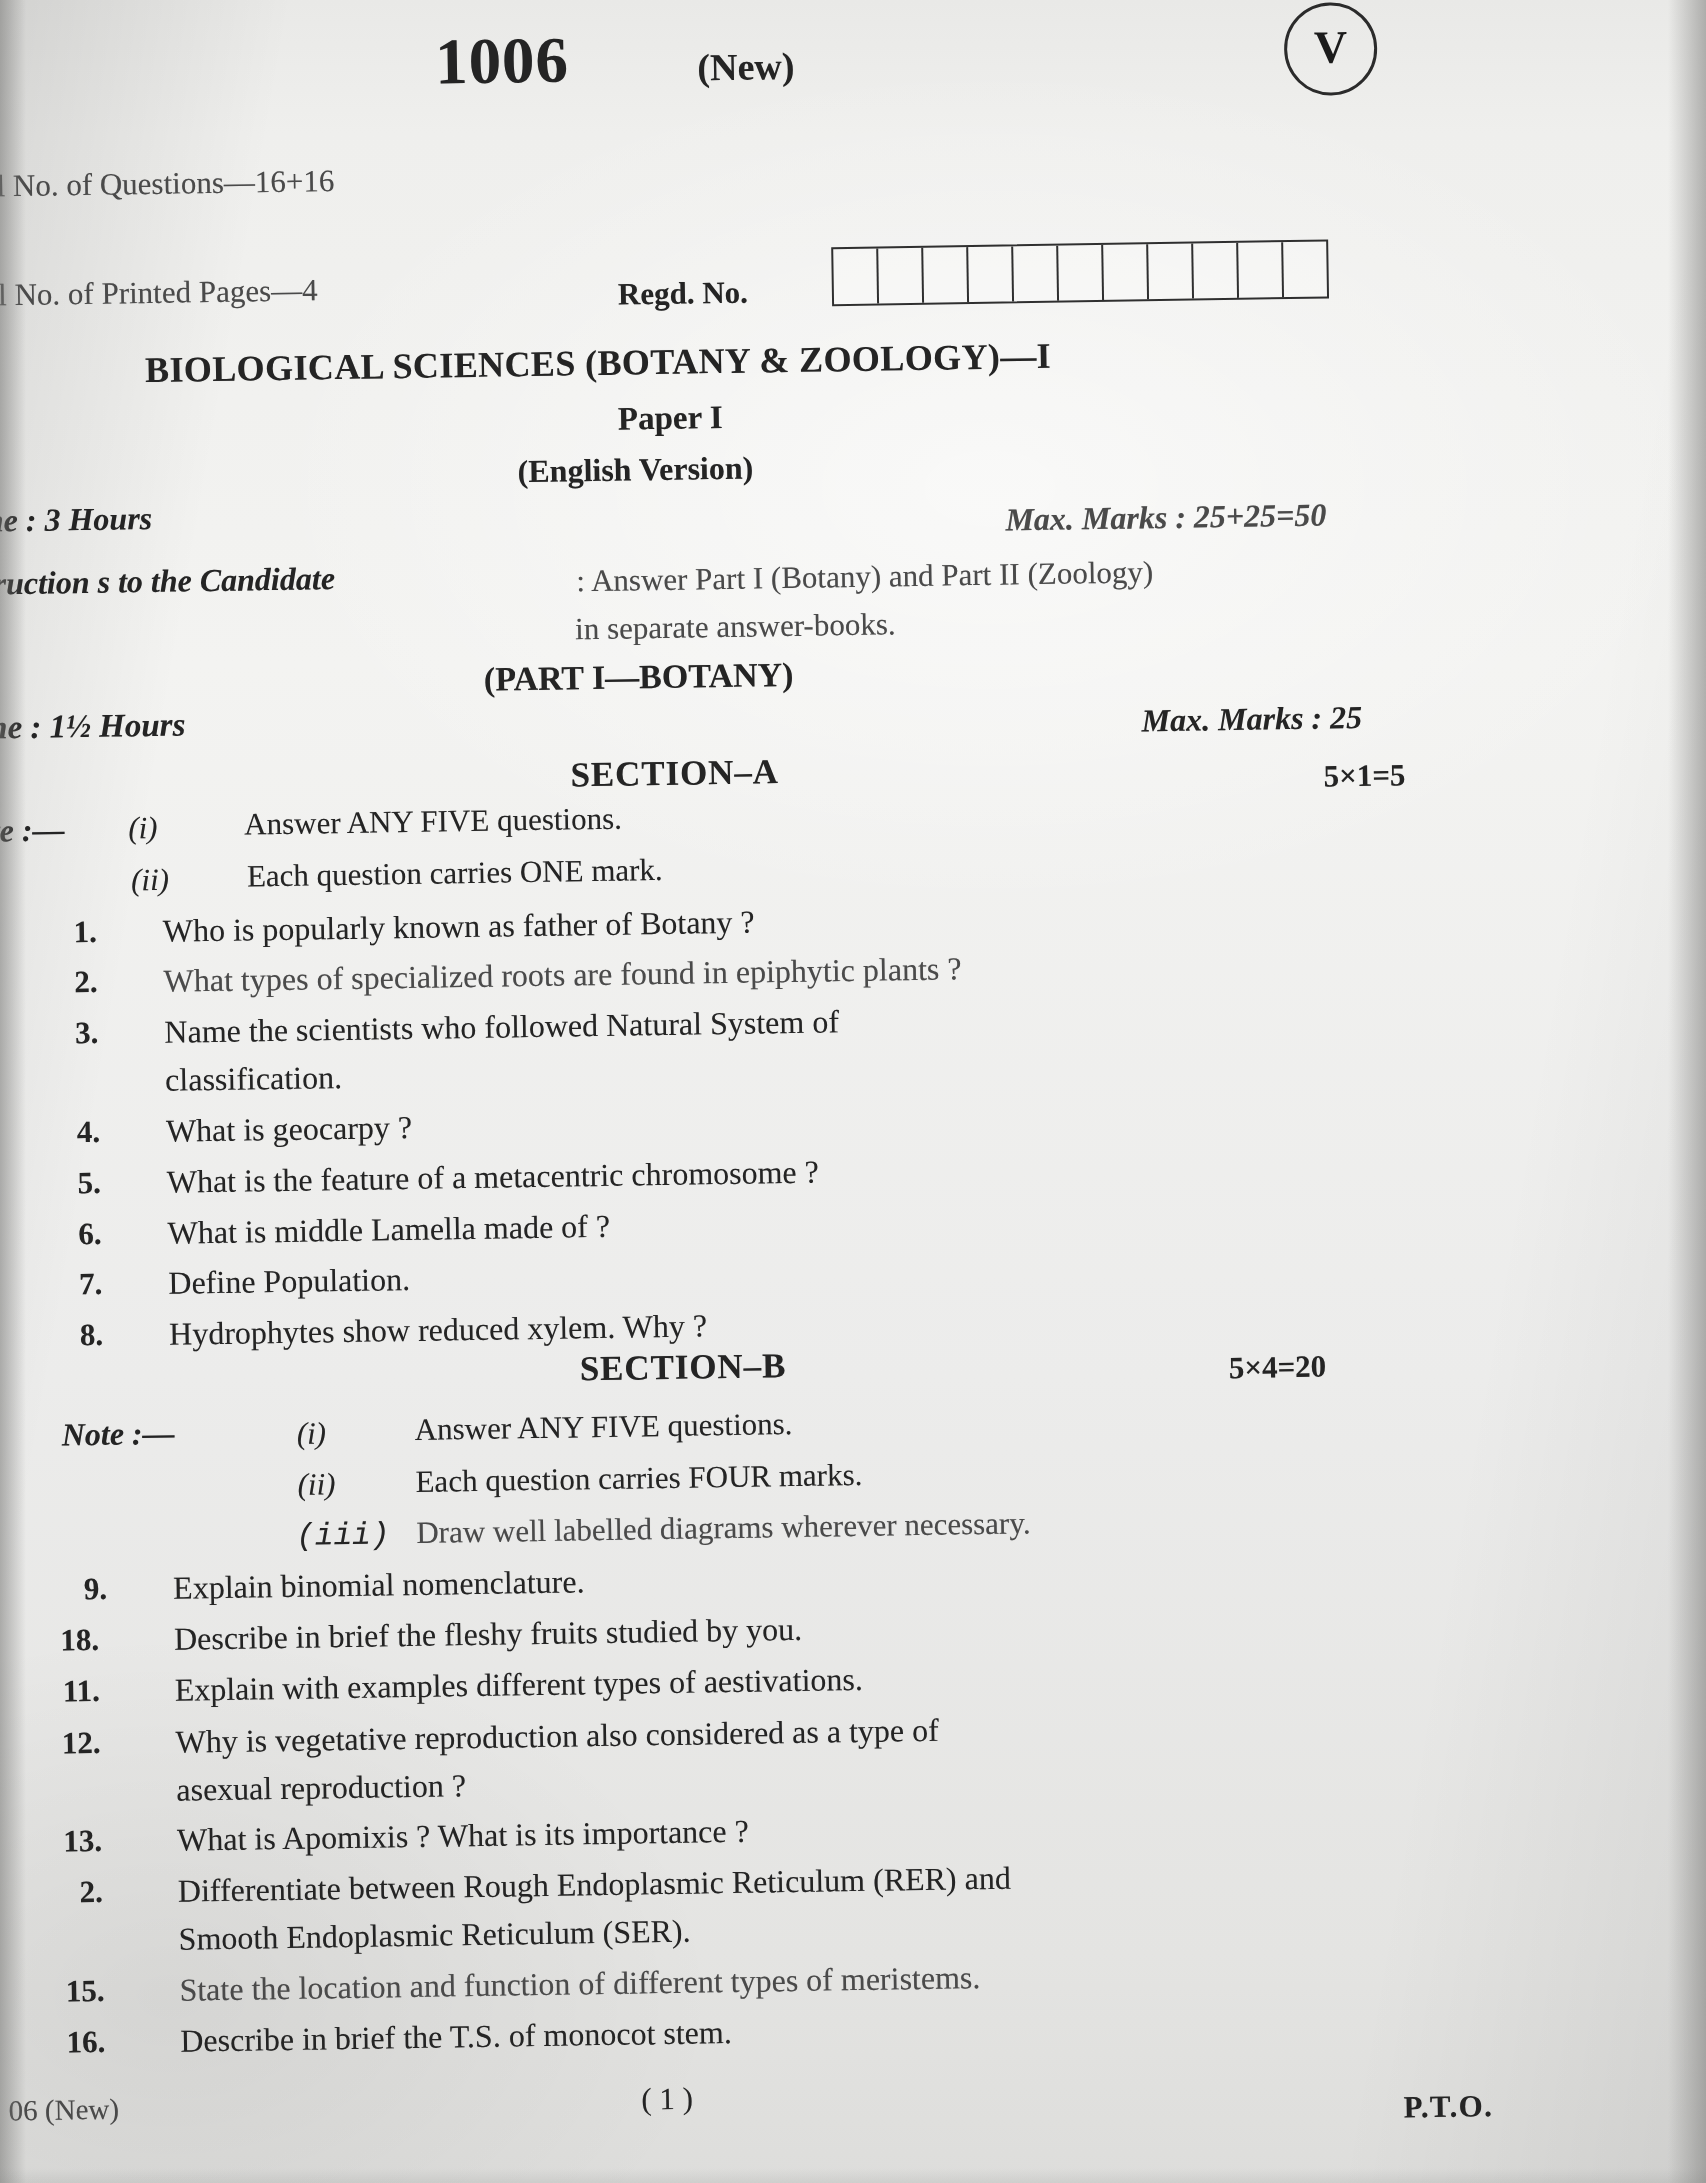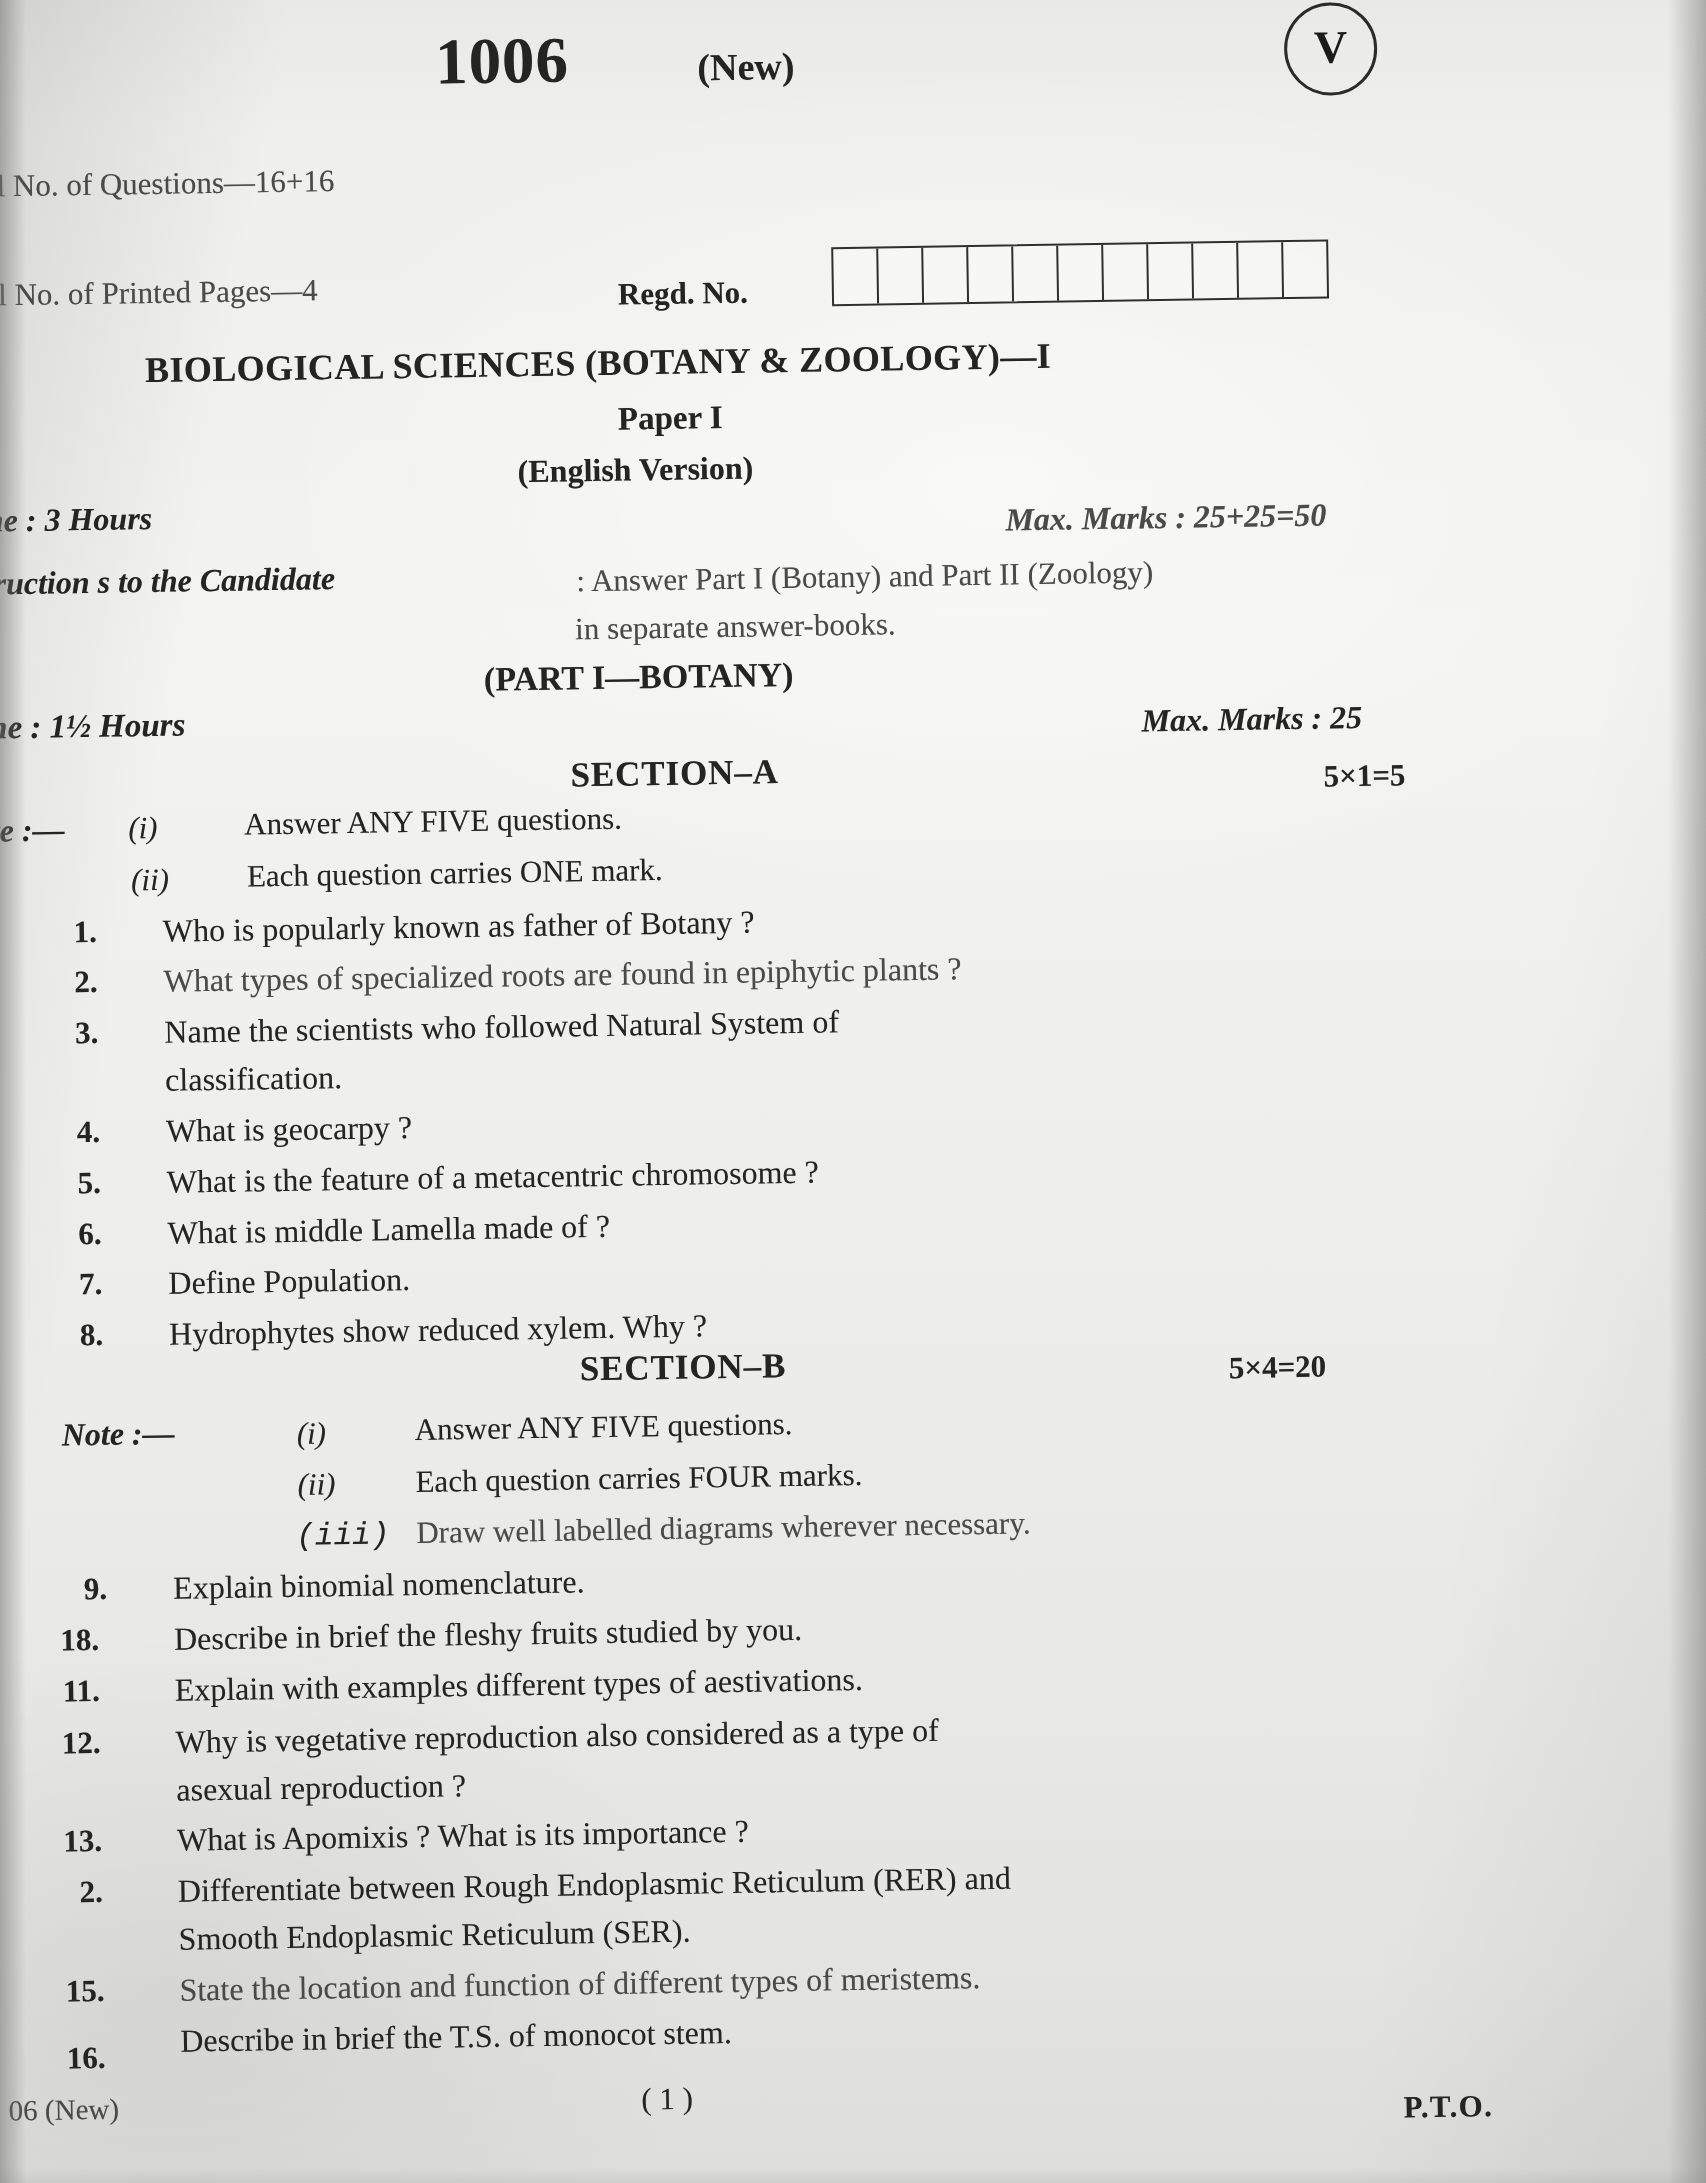--- a/index.html
+++ b/index.html
@@ -344,21 +344,21 @@
     <div class="txt q-num" style="left:37px; top:1811px;">13.</div>
     <div class="txt q-text" style="left:164px; top:1811px;">What  is  Apomixis ?  What  is  its  importance  ?</div>
 
     <div class="txt q-num" style="left:37px; top:1862px;">2.</div>
     <div class="txt q-text" style="left:164px; top:1862px;">Differentiate between Rough Endoplasmic Reticulum (RER) and</div>
     <div class="txt q-text" style="left:164px; top:1910px;">Smooth  Endoplasmic  Reticulum  (SER).</div>
 
     <div class="txt q-num" style="left:37px; top:1961px;">15.</div>
     <div class="txt q-text fade" style="left:164px; top:1961px;">State  the  location  and  function  of  different  types  of  meristems.</div>
 
-    <div class="txt q-num" style="left:37px; top:2012px;margin-top:16px;">16.</div>
+    <div class="txt q-num" style="left:37px; top:2012px;">16.</div>
     <div class="txt q-text" style="left:164px; top:2012px;">Describe  in  brief  the  T.S.  of  monocot  stem.</div>
 
     <div class="txt fade" id="footer-left">06 (New)</div>
     <div class="txt" id="footer-page">(  1  )</div>
     <div class="txt" id="footer-pto">P.T.O.</div>
 
   </div>
 
   <div id="edge-left"></div>
   <div id="edge-right"></div>

